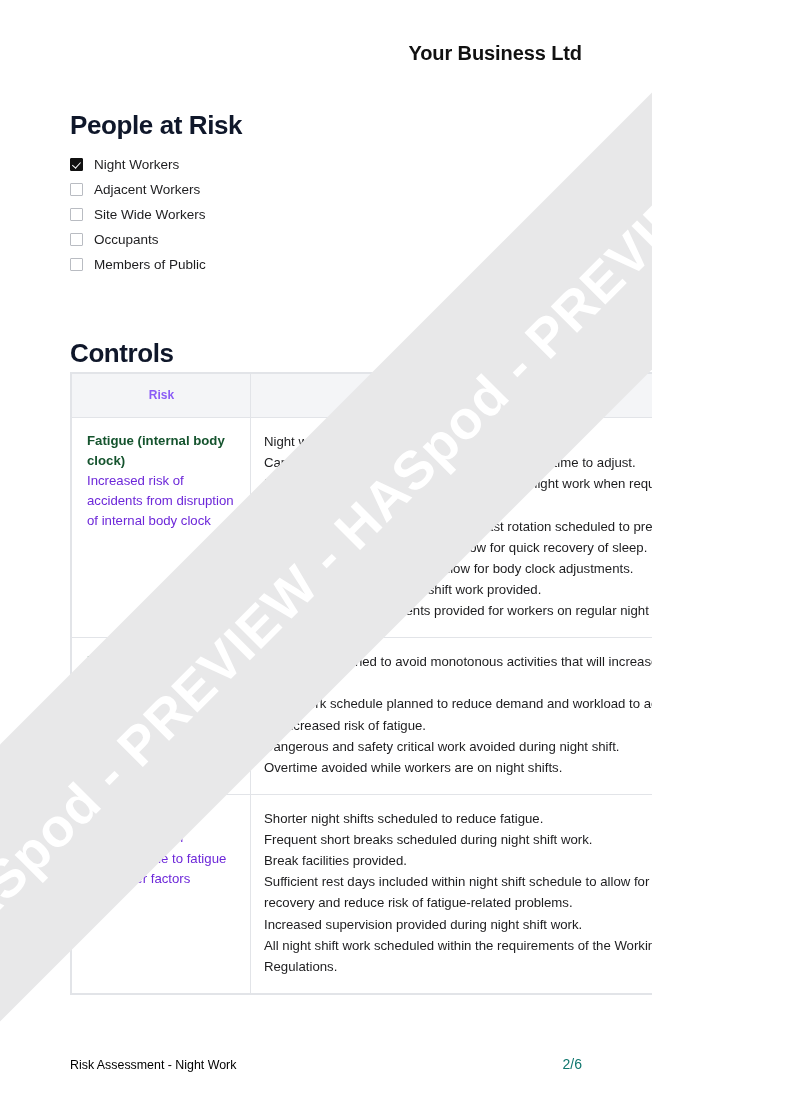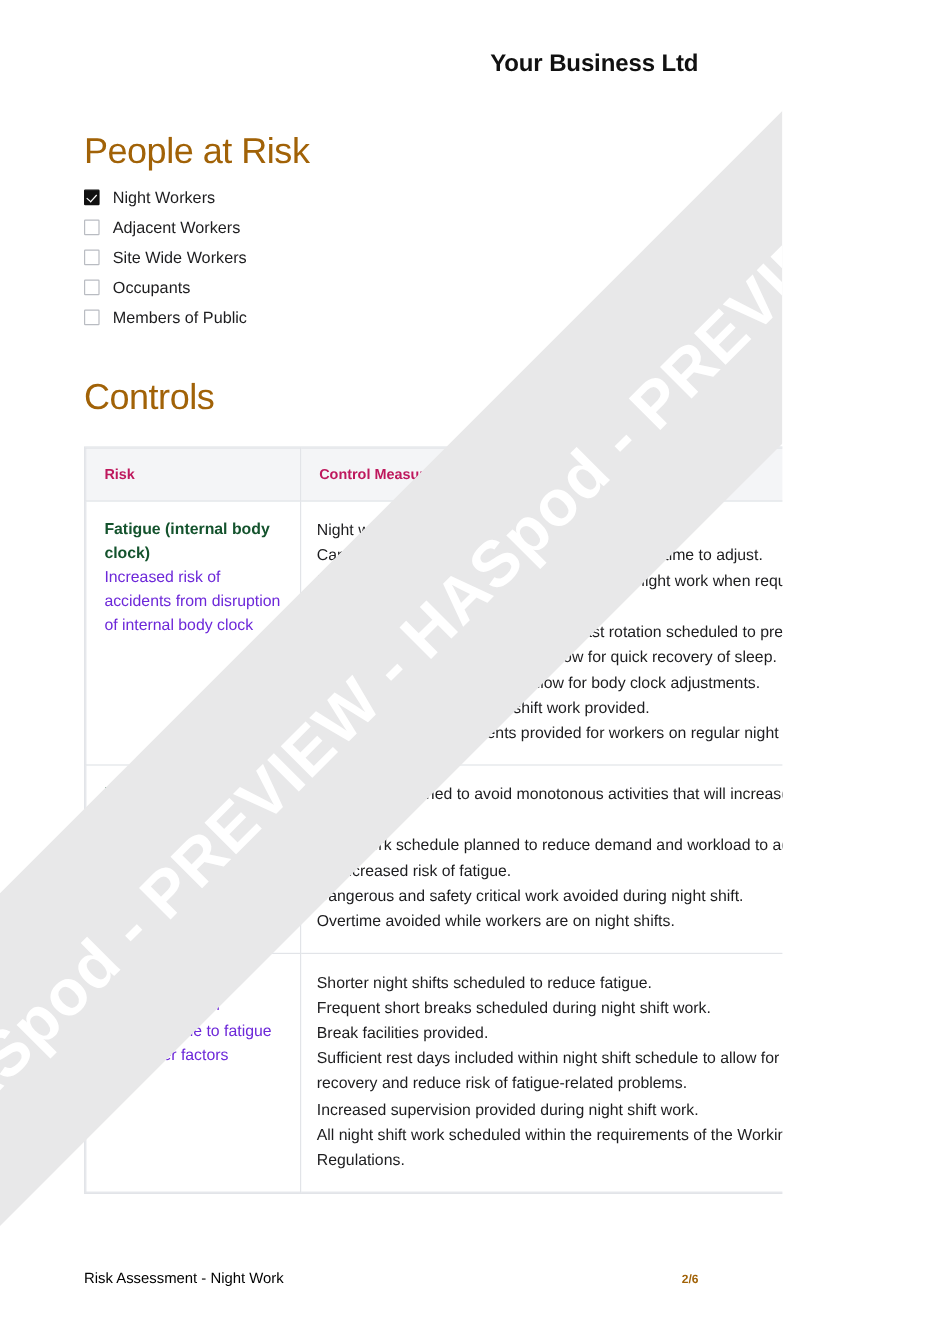--- a/index.html
+++ b/index.html
@@ -72,27 +72,27 @@
   .content {
     position: absolute;
     top: 0;
     left: 0;
     right: 0;
     z-index: 1;
   }
   .section-title {
     position: absolute;
     left: 70px;
-    font-size: 30px;
-    font-weight: 400;
-    color: #a16207;
+    font-size: 26px;
+    font-weight: 700;
+    color: #0f172a;
     letter-spacing: -0.4px;
   }
   #people-title { top: 110px; }
-  #controls-title { top: 315px; }
+  #controls-title { top: 338px; }
 
   
   .checklist {
     position: absolute;
     top: 152px;
     left: 70px;
     width: 400px;
   }
   .check-row {
     display: flex;
@@ -150,22 +150,22 @@
   table.risk-table th,
   table.risk-table td {
     border: 1px solid #e2e4e8;
     vertical-align: top;
     box-sizing: border-box;
   }
   table.risk-table thead th {
     background: #f4f5f7;
     font-size: 12px;
     font-weight: 700;
-    color: #be185d;
-    text-align: left;
+    color: #8b5cf6;
+    text-align: center;
     padding: 14px 14px 14px 15px;
     height: 44px;
   }
   col.col-risk { width: 179px; }
   col.col-ctrl { width: auto; }
 
   td.risk-cell {
     padding: 13px 16px 16px 15px;
   }
   td.ctrl-cell {
@@ -199,23 +199,23 @@
     display: flex;
     align-items: baseline;
     justify-content: space-between;
     z-index: 1;
   }
   .footer-title {
     font-size: 12.4px;
     color: #000000;
   }
   .footer-page {
-    font-size: 10px;
-    font-weight: 700;
-    color: #a16207;
+    font-size: 14px;
+    font-weight: 400;
+    color: #0f766e;
   }
 </style>
 </head>
 <body>
 
 <div class="page">
 
   <div class="doc-header">
     <div class="company-name">Your Business Ltd</div>
   </div>

